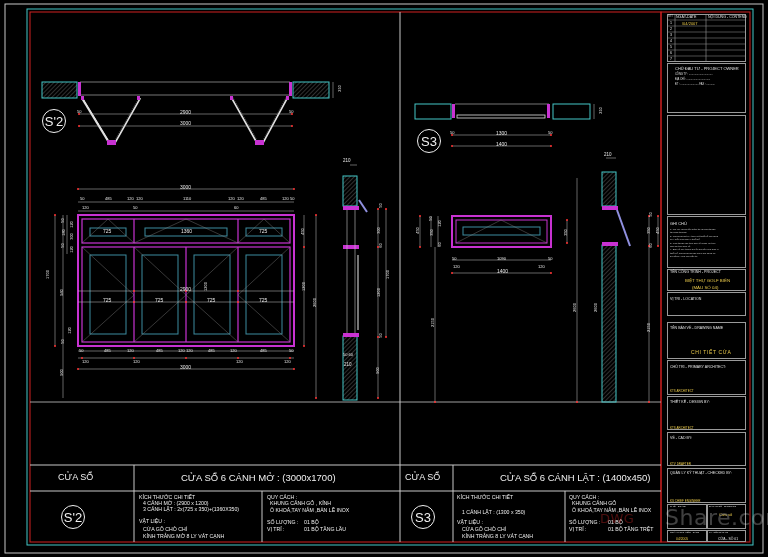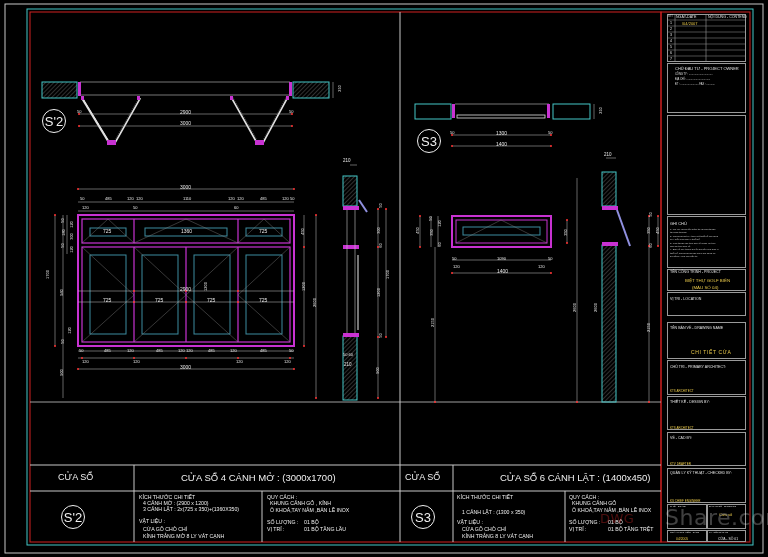--- a/index.html
+++ b/index.html
@@ -340,21 +340,21 @@
   <span class="abs" style="left:591px;top:305px;font-size:4px;transform:rotate(-90deg);">2600</span>
 </div>
 
 <div class="circle-tag" style="left:42px;top:109px;width:24px;height:24px;">S'2</div>
 <div class="circle-tag" style="left:417px;top:129px;width:24px;height:24px;">S3</div>
 <div class="circle-tag" style="left:61px;top:505px;width:24px;height:24px;">S'2</div>
 <div class="circle-tag" style="left:411px;top:505px;width:24px;height:24px;">S3</div>
 
 <div>
   <div class="bt-text" style="left:58px;top:472px;font-size:9px;">CỬA SỔ</div>
-  <div class="bt-text" style="left:181px;top:472px;font-size:9.5px;">CỬA SỔ 4 CÁNH MỞ : (3000x1700)</div>
+  <div class="bt-text" style="left:181px;top:472px;font-size:9.5px;">CỬA SỔ 6 CÁNH MỞ : (3000x1700)</div>
   <div class="bt-text bt-small" style="left:139px;top:494px;">KÍCH THƯỚC CHI TIẾT</div>
   <div class="bt-text bt-small" style="left:143px;top:500px;">4 CÁNH MỞ : (2900 x 1200)</div>
   <div class="bt-text bt-small" style="left:143px;top:506px;">3 CÁNH LẬT : 2x(725 x 350)+(1360X350)</div>
   <div class="bt-text bt-small" style="left:139px;top:518px;">VẬT LIỆU :</div>
   <div class="bt-text bt-small" style="left:143px;top:526px;">CỬA GỖ CHÒ CHỈ</div>
   <div class="bt-text bt-small" style="left:143px;top:533px;">KÍNH TRẮNG MỜ 8 LY VÁT CẠNH</div>
   <div class="bt-text bt-small" style="left:267px;top:494px;">QUY CÁCH :</div>
   <div class="bt-text bt-small" style="left:270px;top:500px;">KHUNG CÁNH GỖ , KÍNH</div>
   <div class="bt-text bt-small" style="left:270px;top:507px;">Ổ KHOÁ,TAY NẮM ,BẢN LỀ INOX</div>
   <div class="bt-text bt-small" style="left:267px;top:519px;">SỐ LƯỢNG :</div>

